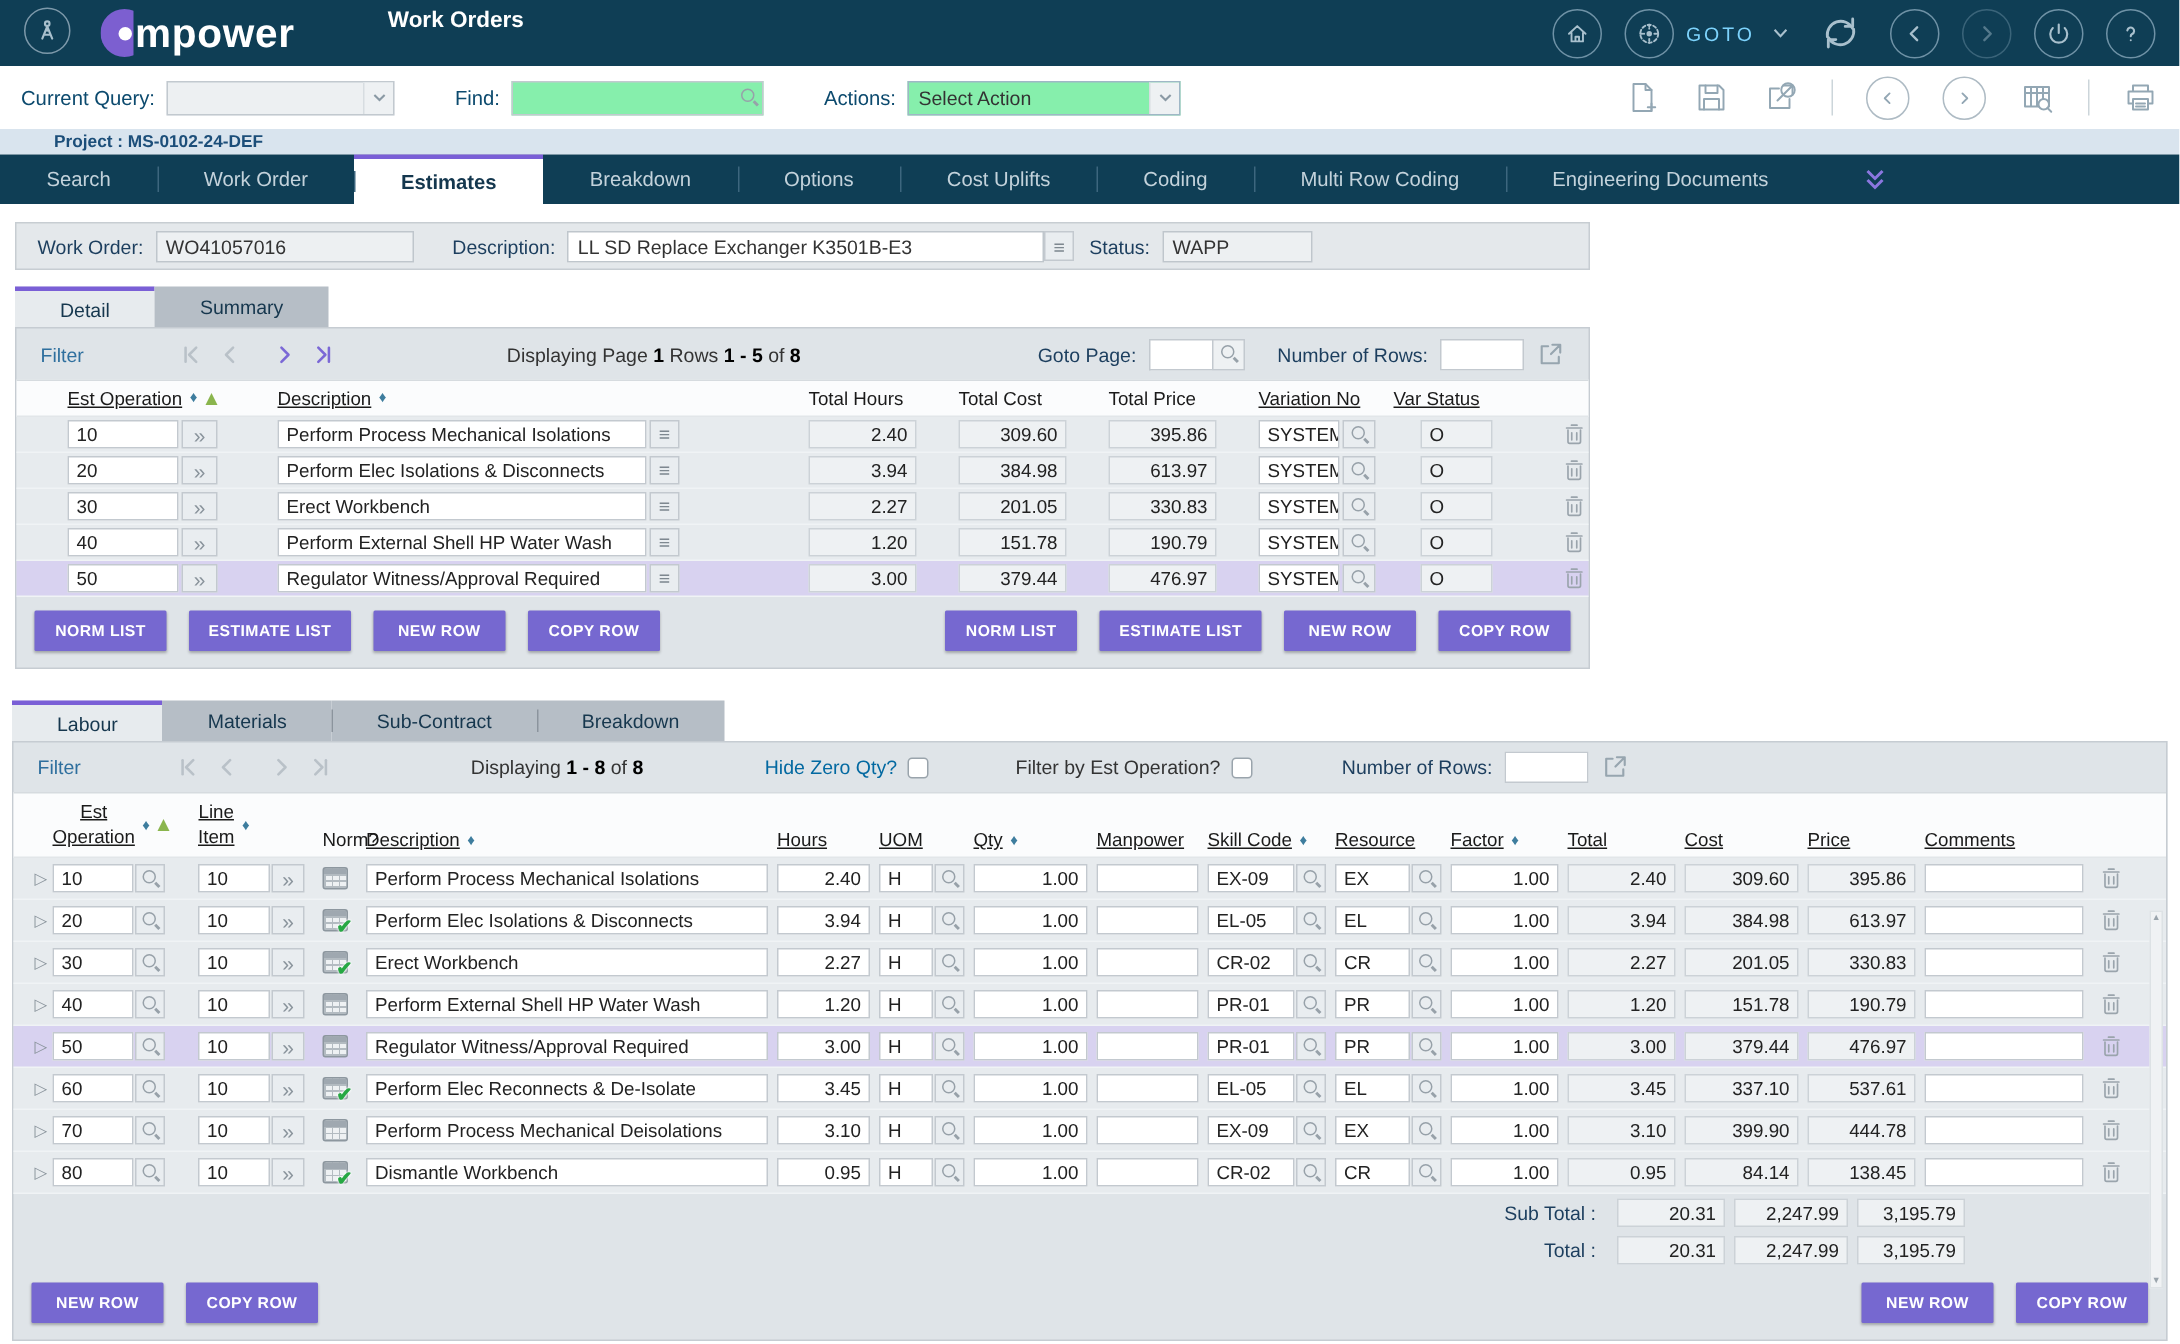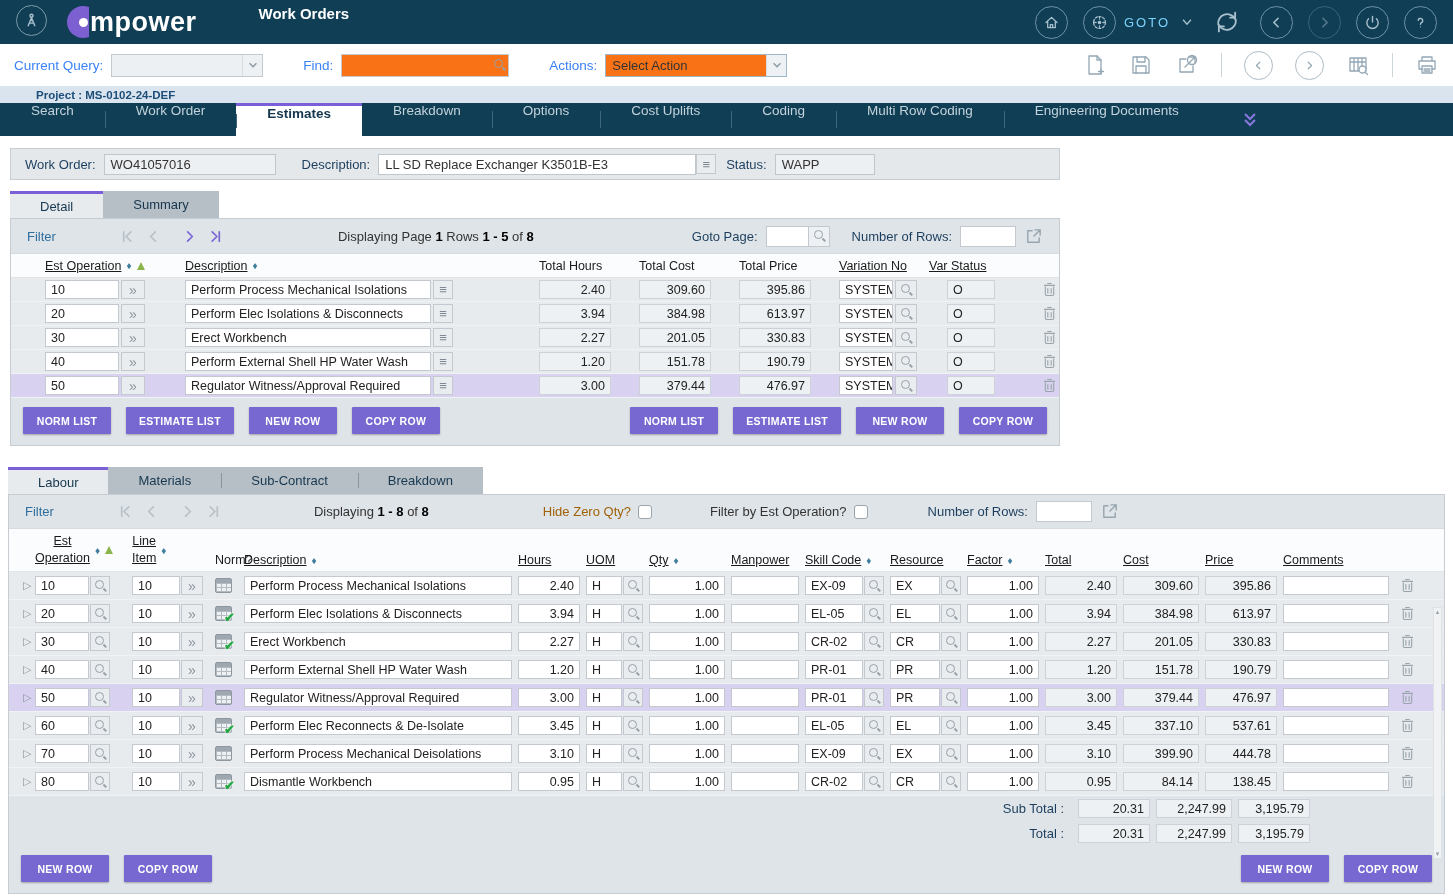--- a/index.html
+++ b/index.html
@@ -23,42 +23,42 @@
   .tib.noring{border:none;width:36px}
   .tib.dim{opacity:.45}
   .isvg{width:17px;height:17px;fill:none;stroke:currentColor;stroke-width:1.5;stroke-linecap:round;stroke-linejoin:round}
   .isvg.big{width:30px;height:30px}
   .goto-label{font-size:13px;letter-spacing:2px;color:#7dd3fc;margin-left:8px}
   .chev-sm{width:14px;height:14px;fill:none;stroke:#a9c0cd;stroke-width:1.6;margin-left:10px}
 
   
   .toolbar{height:42px;display:flex;align-items:center;justify-content:space-between;padding:0 14px;background:#fff}
   .tb-left{display:flex;align-items:center}
-  .tb-label{color:#3b82f6;font-size:13.5px;margin-right:8px;white-space:nowrap}
-  .tb-field{height:23px;border:1px solid #c2c9cf;background:#f97316;display:flex;align-items:center;font-size:13px;color:#333}
+  .tb-label{color:#0c4a6e;font-size:13.5px;margin-right:8px;white-space:nowrap}
+  .tb-field{height:23px;border:1px solid #c2c9cf;background:#86efac;display:flex;align-items:center;font-size:13px;color:#333}
   .cq-select{width:152px;background:#edf0f2;justify-content:flex-end}
   .find-input{width:168px;justify-content:flex-end;padding-right:2px}
   .action-select{width:182px;justify-content:space-between;padding-left:6px;border-color:#9fb7c6}
   .sel-chev{width:20px;height:100%;display:flex;align-items:center;justify-content:center;border-left:1px solid #d7dde1;background:#eef1f3}
   .sel-chev svg{width:12px;height:12px;fill:none;stroke:#8a99a4;stroke-width:1.6}.gap40{width:40px}
   .tb-right{display:flex;align-items:center;color:#93a7b4}
   .tbi{margin-left:22px;display:flex;align-items:center}
   .tbi .isvg{width:24px;height:24px;stroke-width:1.3}
   .tb-sep{width:1px;height:24px;background:#ccd5da;margin-left:22px}
   .tbi-circle{width:29px;height:29px;border:1.4px solid #aebbc4;border-radius:50%;display:flex;align-items:center;justify-content:center;margin-left:22px}
   .tbi-circle .isvg{width:13px;height:13px}
 
   
   .project-bar{height:17px;background:#d9e4ee;display:flex;align-items:center;padding-left:36px;
     font-size:11.5px;font-weight:bold;color:#1c4e79}
 
   
   .navbar{height:33px;background:#0f3e55;display:flex;align-items:stretch}
   .navtabs{display:flex;align-items:stretch}
-  .navtab{display:flex;align-items:flex-start;padding:0 31px;color:#c3d2db;font-size:13.5px;cursor:pointer;position:relative;white-space:nowrap}
+  .navtab{display:flex;align-items:center;padding:0 31px;color:#c3d2db;font-size:13.5px;cursor:pointer;position:relative;white-space:nowrap}
   .navtab + .navtab::before{content:"";position:absolute;left:0;top:8px;bottom:8px;width:1px;background:#3d667e}
   .navtab.active{background:#fff;color:#14374e;border-top:3px solid #7a5fd6;font-weight:bold}
   .navtab.active + .navtab::before{display:none}
   .dblchev{display:flex;align-items:center;margin-left:30px;color:#8b77e0}
   .dblchev svg{width:20px;height:18px;fill:none;stroke:currentColor;stroke-width:2}
 
   
   .wo-strip{margin:12px 0 0 10px;width:1050px;height:32px;background:#e4e8eb;border:1px solid #c7cdd2;
     display:flex;align-items:center;padding:0 14px}
   .wo-label{color:#1c3e5e;font-size:13px;margin-right:8px;white-space:nowrap}
@@ -661,21 +661,21 @@
             <path d="M13 4v10"></path>
           </svg>
         </span>
     </span>
     <span class="disp" style="margin-left:90px">
       <span>Displaying</span>
       <b>1 - 8</b>
       <span>of</span>
       <b>8</b>
     </span>
-    <span style="margin-left:114px;color:#a16207">Hide Zero Qty?</span>
+    <span style="margin-left:81px;color:#0369a1">Hide Zero Qty?</span>
     <span class="checkbox"></span>
     <span style="margin-left:58px;color:#333">Filter by Est Operation?</span>
     <span class="checkbox"></span>
     <span style="margin-left:60px">Number of Rows:</span>
     <span class="gb-input rows-input" style="margin-left:8px"></span>
     <span class="exicon">
       <svg class="exsvg" viewBox="0 0 20 20">
           <path d="M8.5 4H4v12h12v-4.5"></path>
           <path d="M10.5 9.5 17 3M11.5 3H17v5.5"></path>
         </svg>

